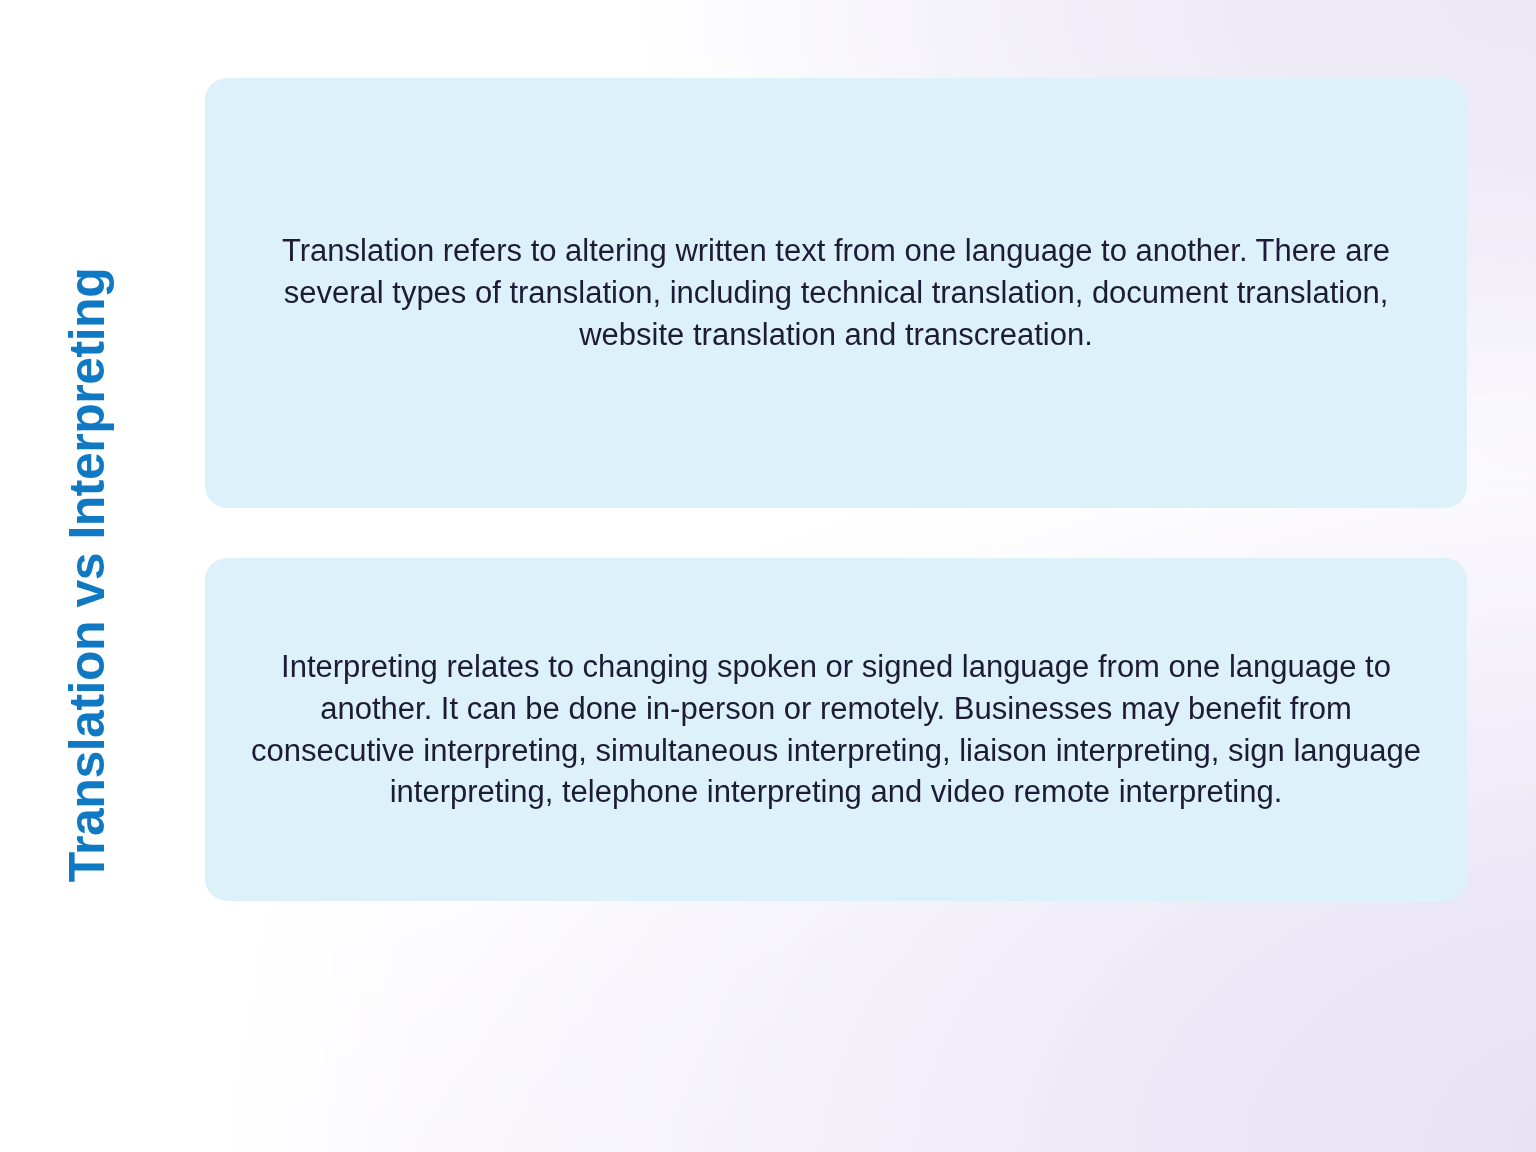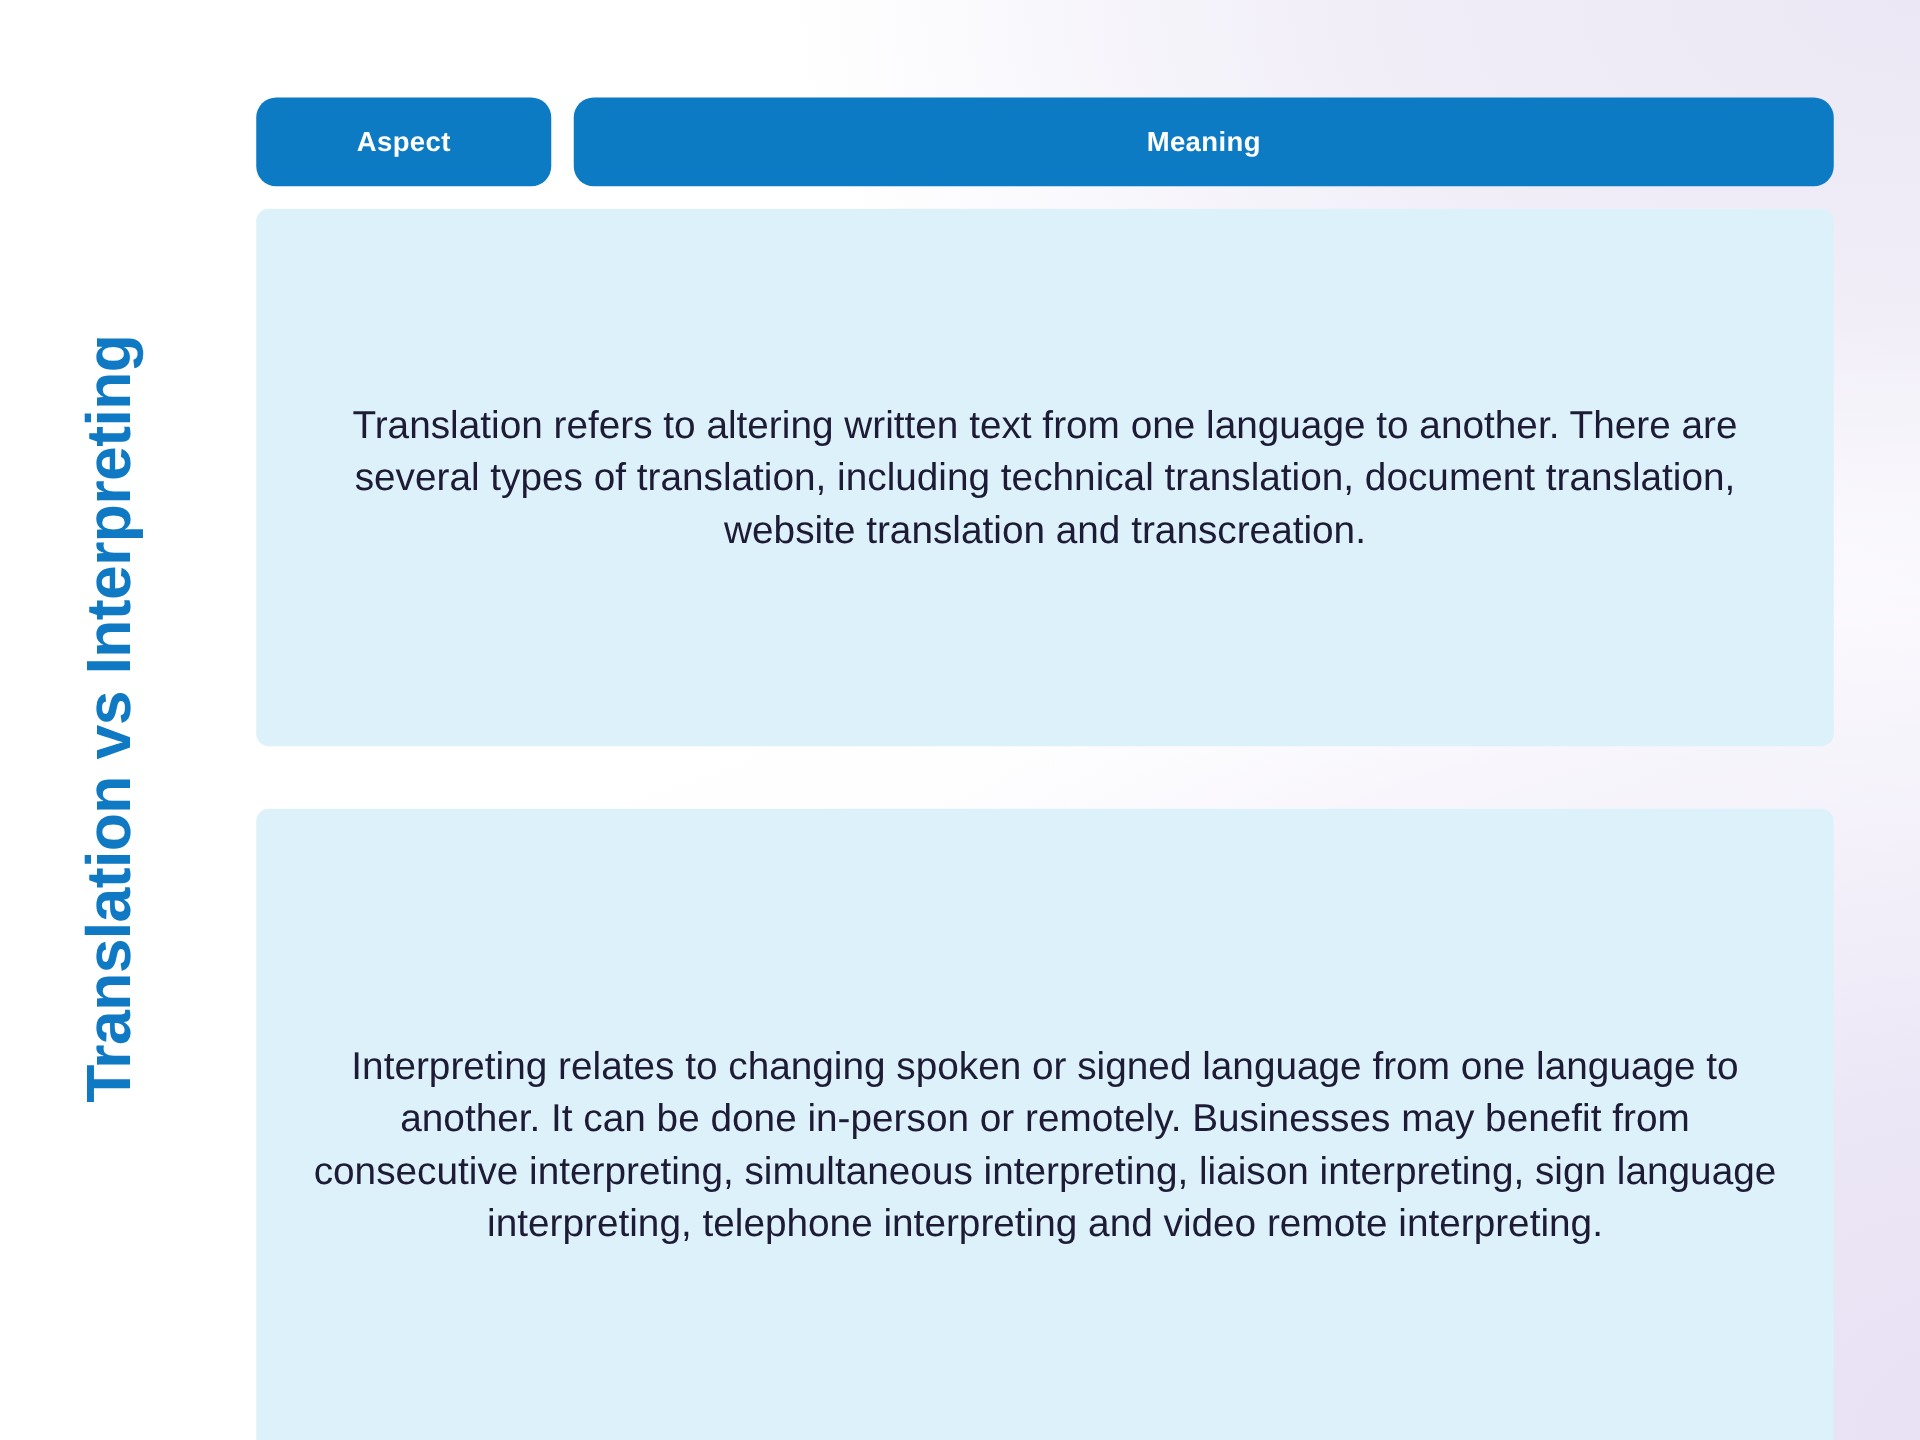--- a/index.html
+++ b/index.html
@@ -93,29 +93,29 @@
     justify-content: center;
     color: #ffffff;
     font-size: 22px;
     font-weight: bold;
     letter-spacing: 0.3px;
   }
 
   
   .bcell {
     background: #ddf1fa;
-    border-radius: 10px;
+    border-radius: 22px;
     display: flex;
     align-items: center;
     justify-content: center;
     padding: 18px 26px;
   }
 
   .row-1 .bcell { height: 430px; }
-  .row-2 .bcell { height: 538px; }
+  .row-2 .bcell { height: 343px; }
 
   .aspect-label {
     color: #2b2149;
     font-size: 23px;
     font-weight: bold;
     text-align: center;
     letter-spacing: 0.2px;
   }
 
   .meaning-text {
@@ -134,28 +134,20 @@
 <div class="bg-wash-2"></div>
 
 <div class="slide">
 
   <div class="vtitle-wrap">
     <div class="vtitle">Translation vs Interpreting</div>
   </div>
 
   <div class="table">
 
-    <div class="row header-row">
-      <div class="col-aspect">
-        <div class="hcell">Aspect</div>
-      </div>
-      <div class="col-meaning">
-        <div class="hcell">Meaning</div>
-      </div>
-    </div>
 
     <div class="row body-row row-1">
       <div class="col-meaning">
         <div class="bcell">
           <p class="meaning-text">Translation refers to altering written text from one language to another. There are several types of translation, including technical translation, document translation, website translation and transcreation.</p>
         </div>
       </div>
     </div>
 
     <div class="row body-row row-2">

